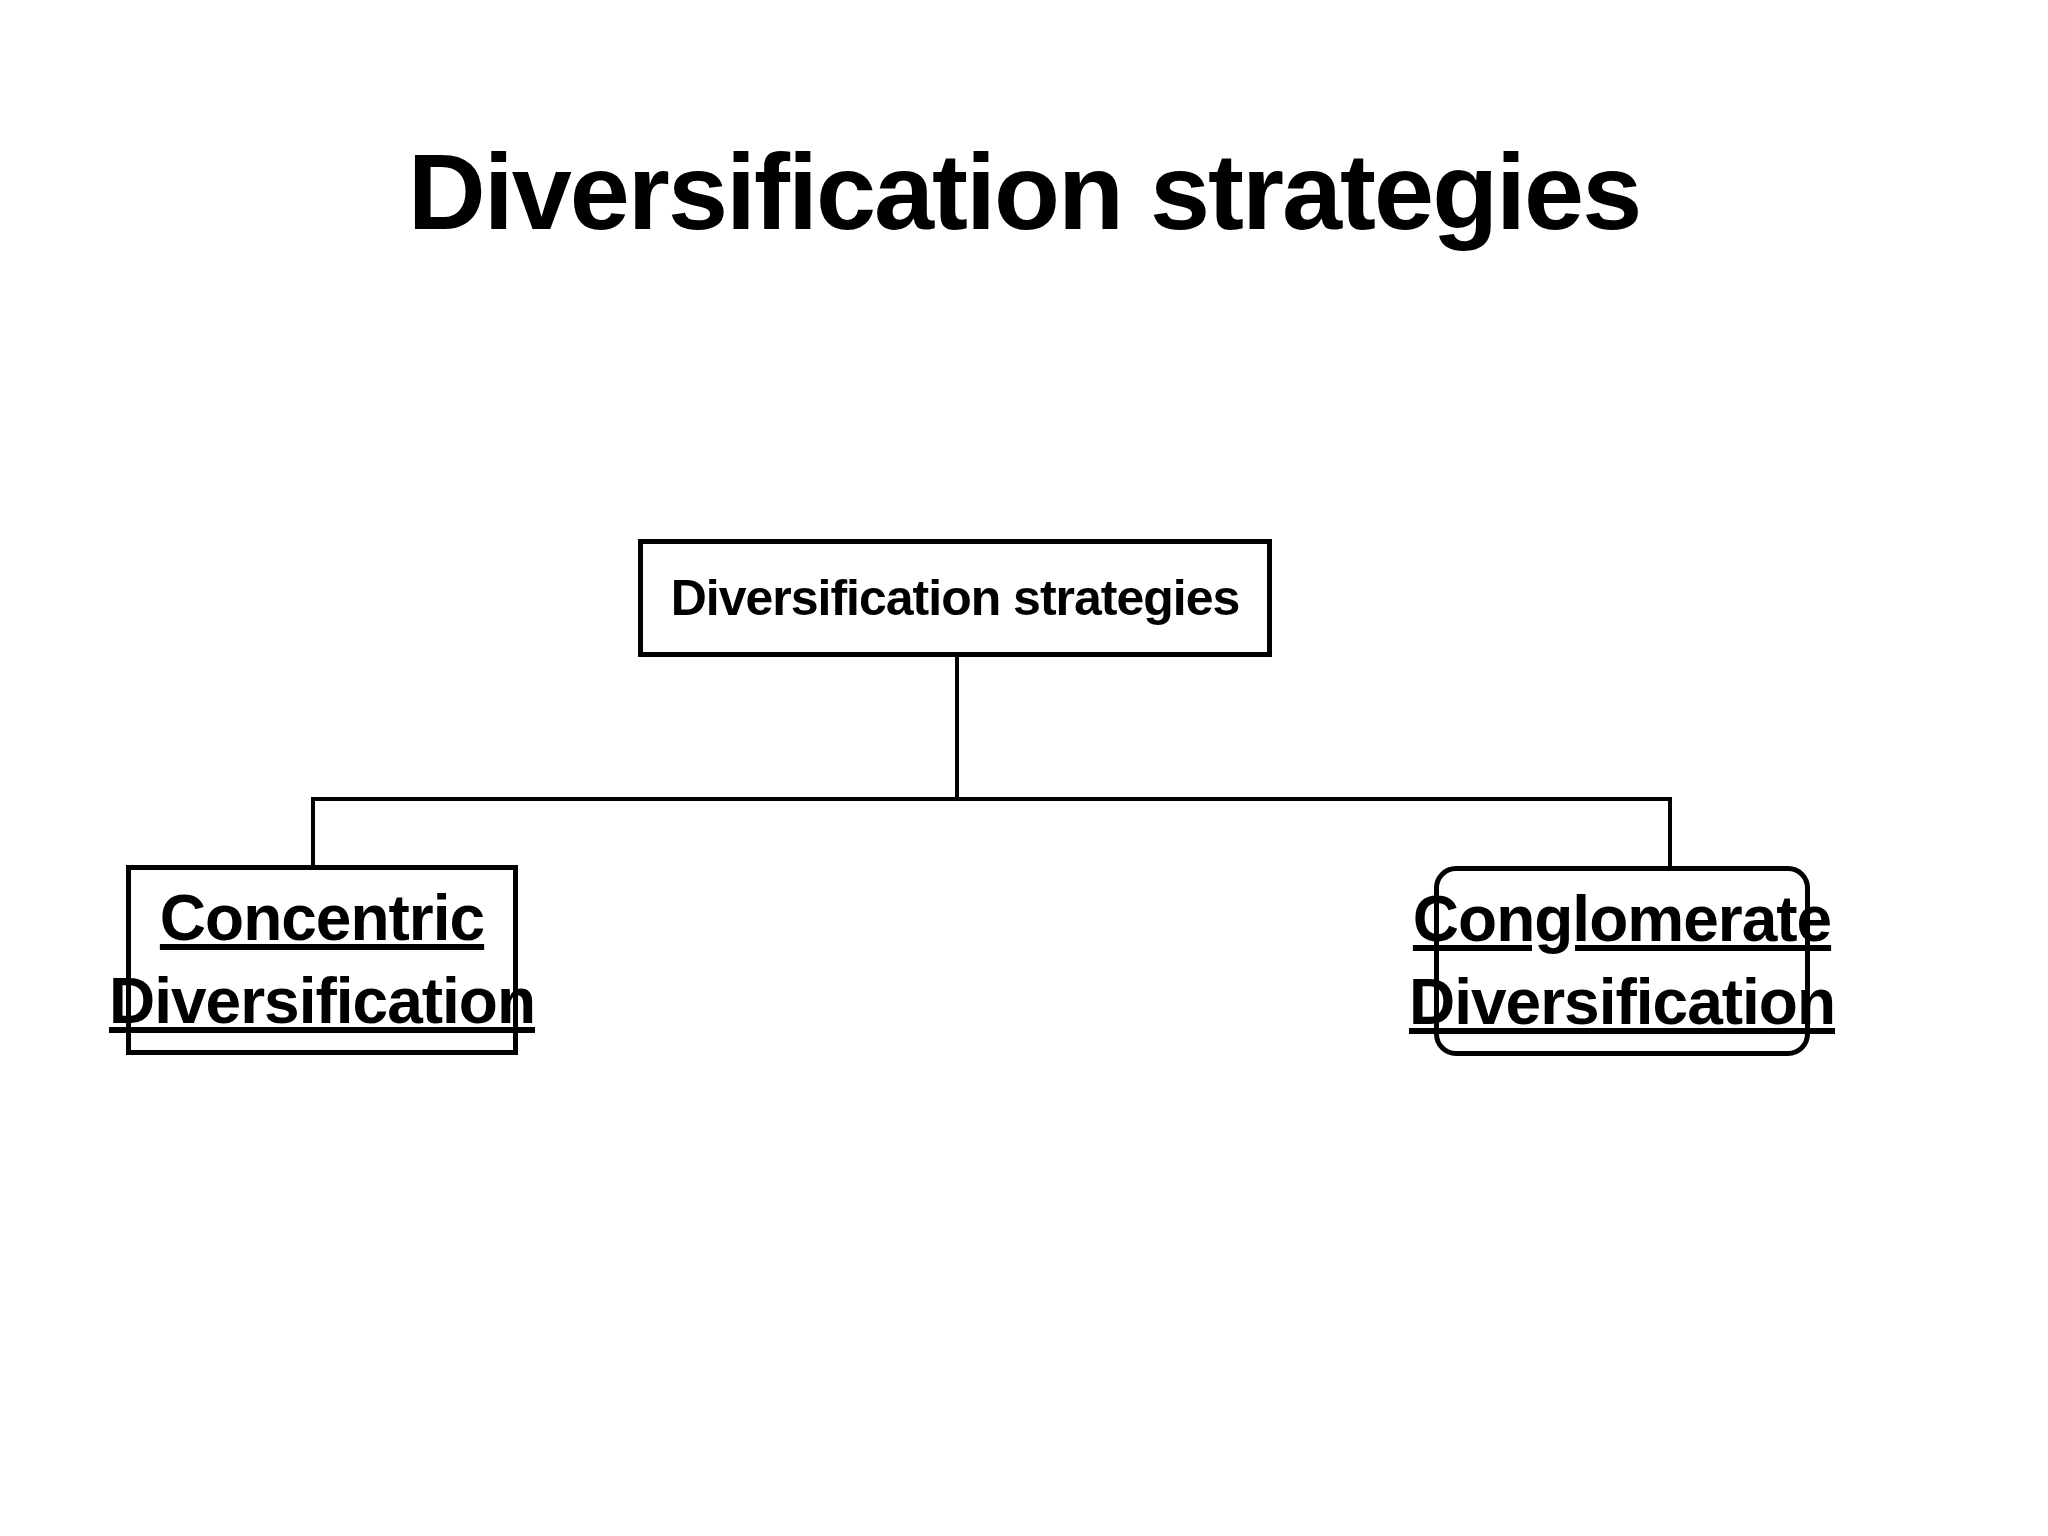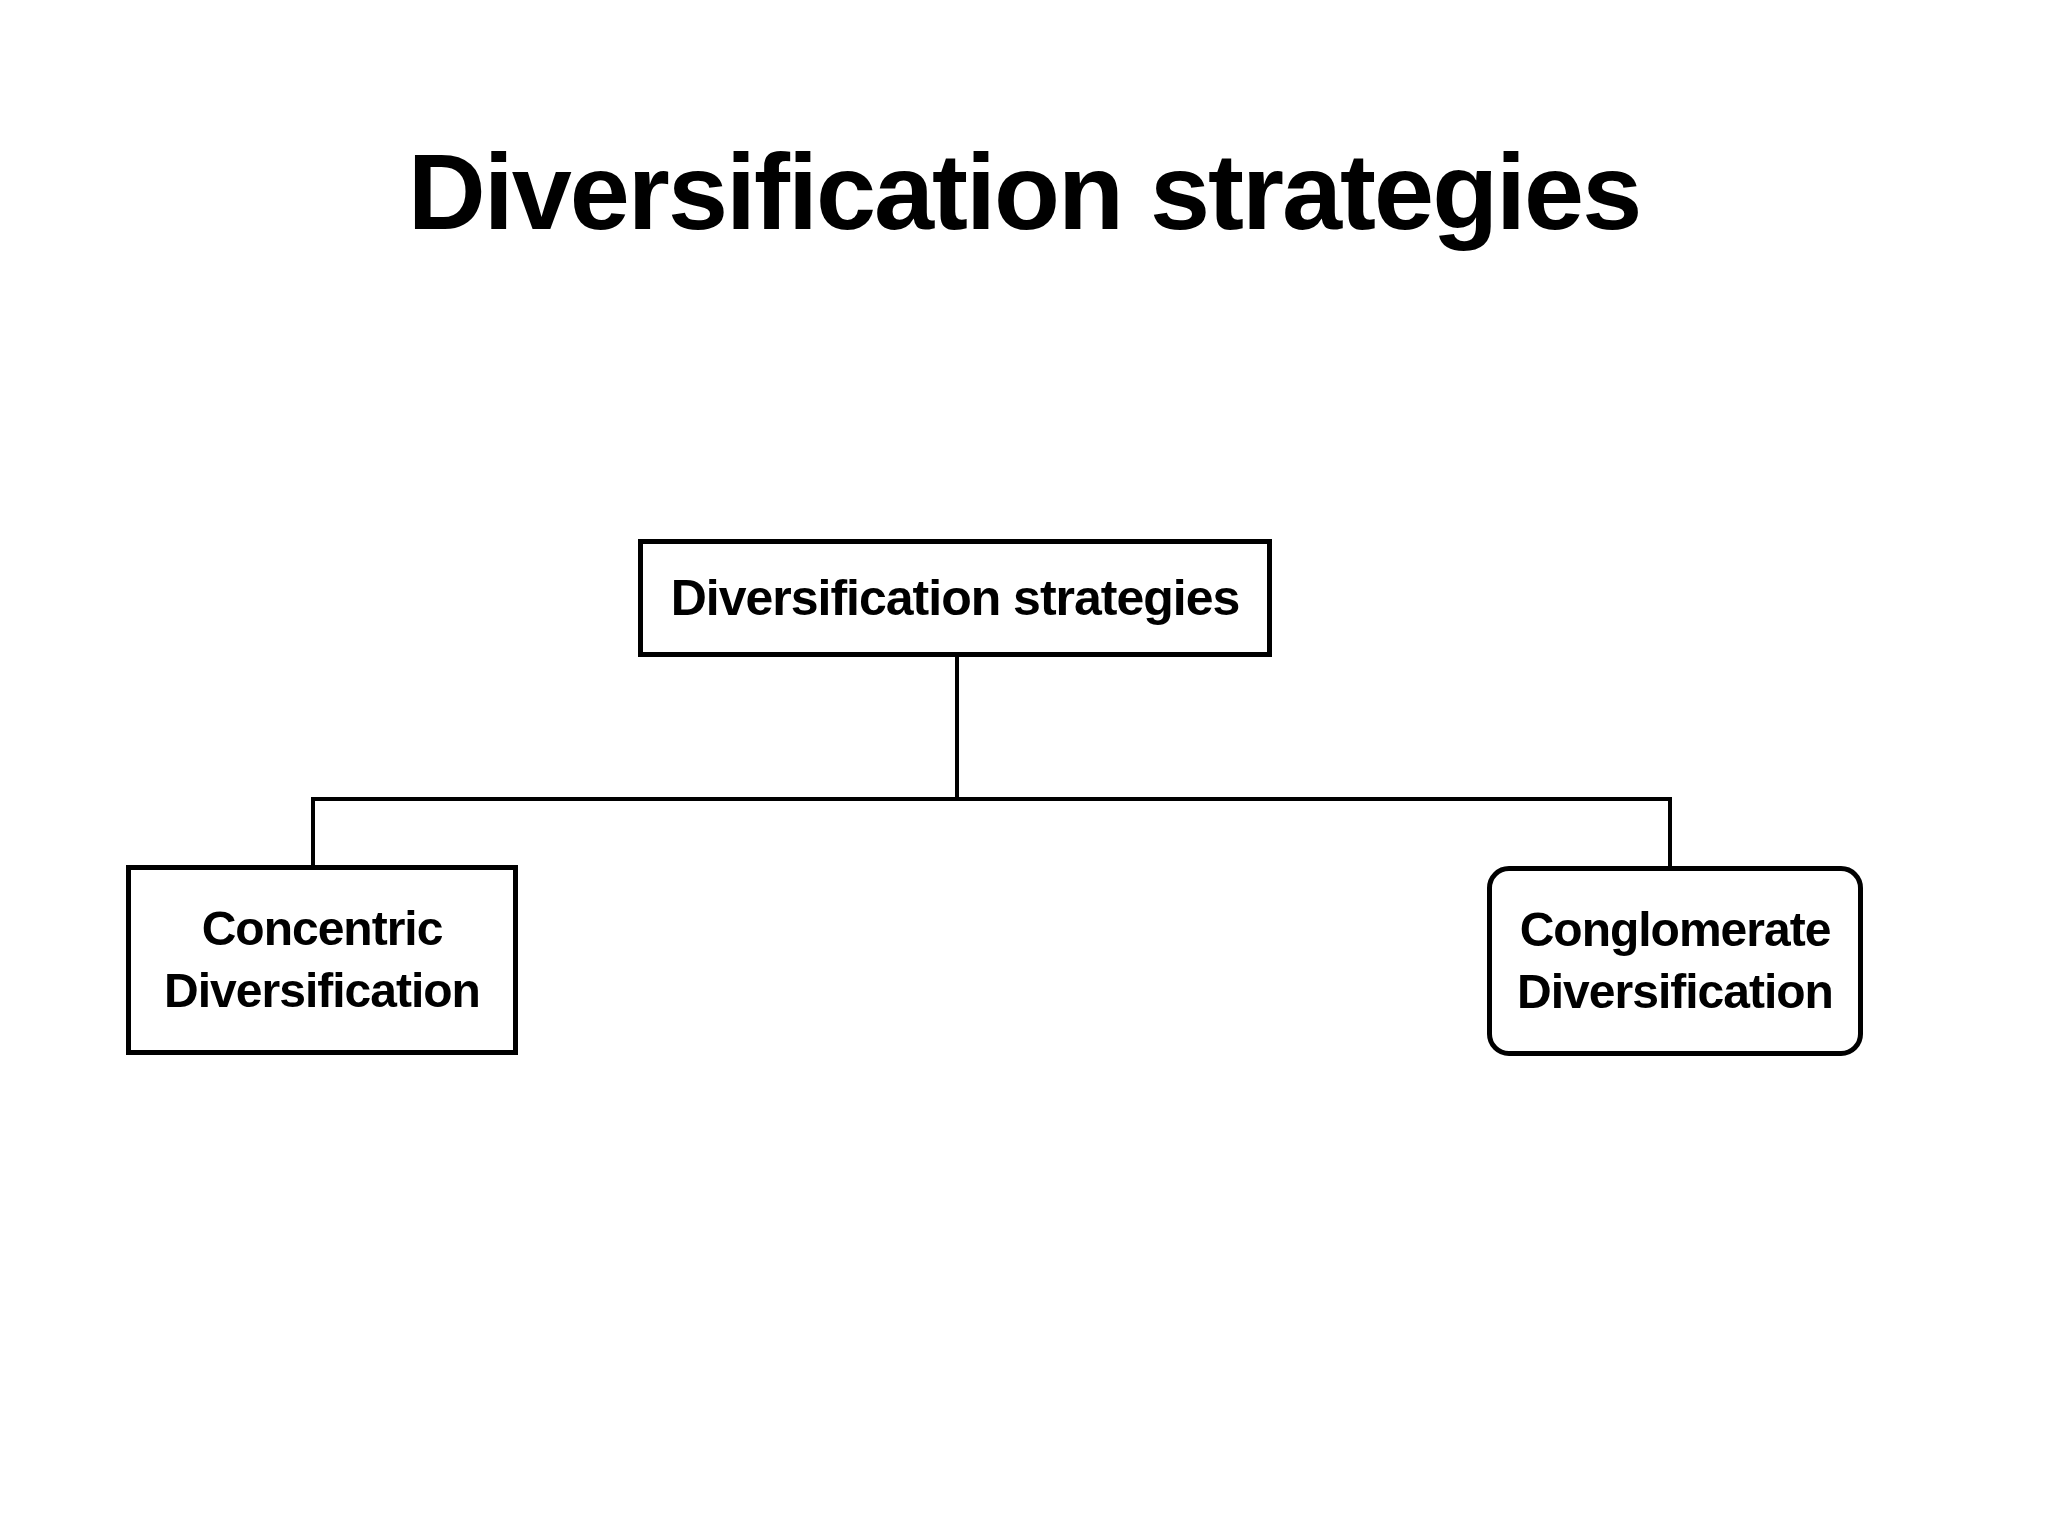--- a/index.html
+++ b/index.html
@@ -47,34 +47,35 @@
     color:var(--ink);
   }
   .node-root{
     left:638px; top:539px;
     width:634px; height:118px;
     font-size:50px;
     letter-spacing:-1px;
     white-space:nowrap;
   }
   .node-child{
-    font-size:48px;
+    font-size:64px;
     line-height:1.3;
     letter-spacing:-1px;
+    text-decoration:underline;
   }
   .node-child .node-line{
     display:block;
     white-space:nowrap;
   }
   .node-left{
     left:126px; top:865px;
     width:392px; height:190px;
   }
   .node-right{
-    left:1487px; top:866px;
+    left:1434px; top:866px;
     width:376px; height:190px;border-radius:22px;
   }
   .connector{
     position:absolute;
     background:var(--ink);
   }
   .connector-stem{
     left:955px; top:657px;
     width:4px; height:142px;
   }

